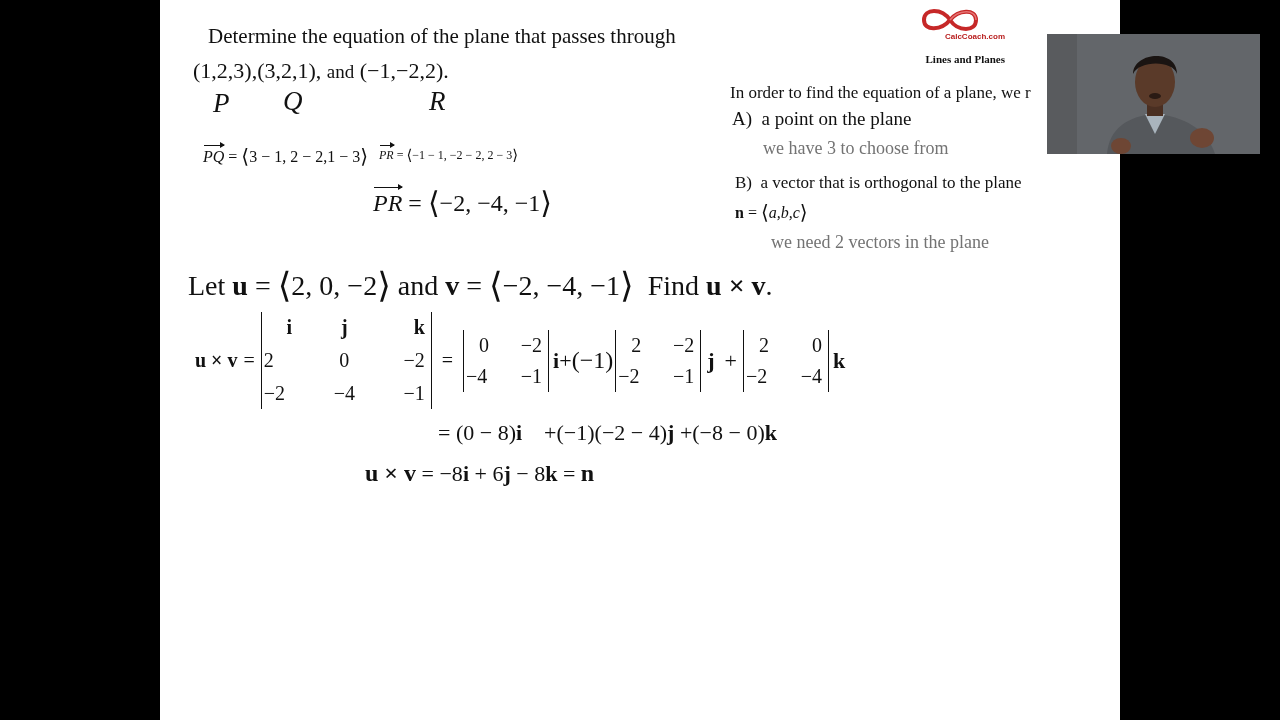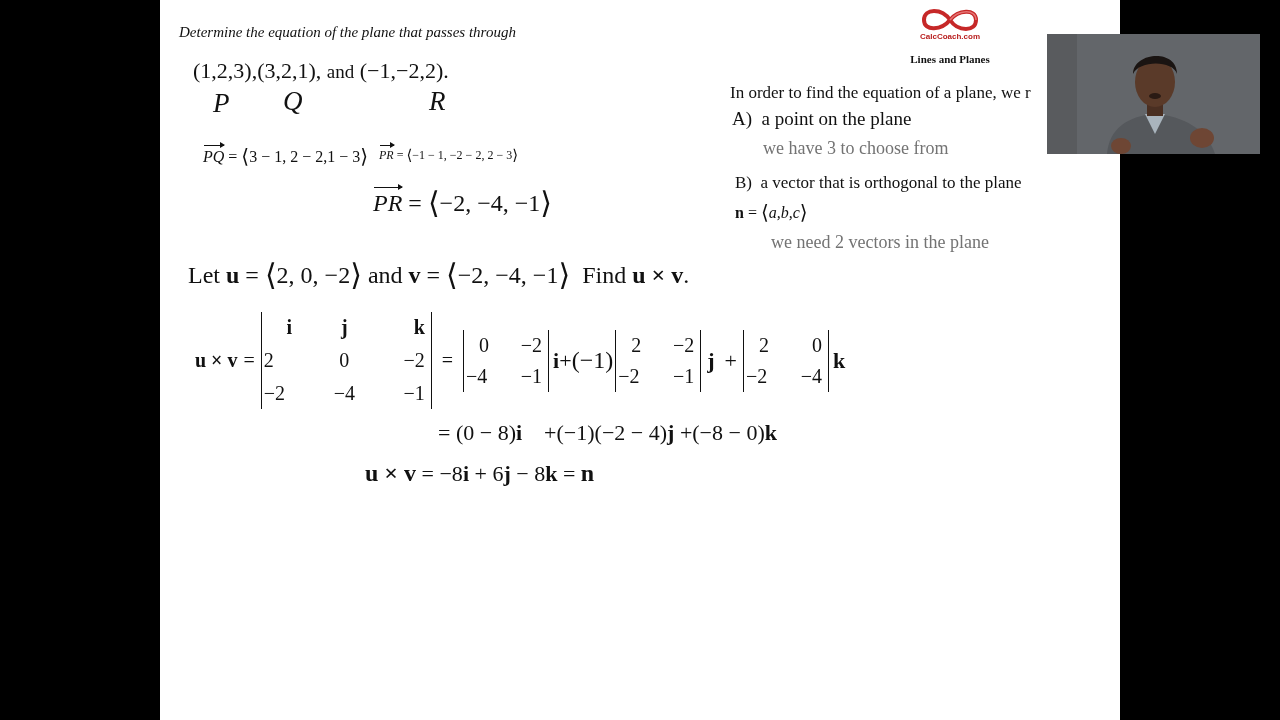--- a/index.html
+++ b/index.html
@@ -24,57 +24,57 @@
       border-top: 3px solid transparent; border-bottom: 3px solid transparent;
     }
     
     .det { display: inline-grid; border-left: 1.5px solid #111; border-right: 1.5px solid #111; vertical-align: middle; padding: 0 2px; }
     .det3 { grid-template-columns: 55px 55px 55px; row-gap: 10px; padding: 4px 2px; }
     .det2 { grid-template-columns: 40px 40px; row-gap: 8px; padding: 4px 2px; }
     .det .cell { text-align: right; padding-right: 4px; }
     .det3 .cell { text-align: center; }
     .det3 .cell.r { text-align: right; }
     
-    .logo { position: absolute; left: 735px; top: 6px; width: 110px; text-align: center; }
+    .logo { position: absolute; left: 735px; top: 6px; width: 110px; text-align: right; }
     .logo svg { display: block; margin: 0 auto; }
     .logo .brand { font-family: "Liberation Sans", "DejaVu Sans", sans-serif; font-size: 8px; color: #b81d1d; font-weight: bold; margin-top: -2px; }
     .logo .course { font-size: 11px; font-weight: bold; margin-top: 12px; }
     .webcam {
       position: absolute; left: 1047px; top: 34px; width: 213px; height: 120px;
       background: linear-gradient(90deg, #5a5c5f 0%, #6d6f72 40%, #66686b 100%);
       overflow: hidden;
     }
   </style>
 </head>
 <body>
 
 <div class="slide">
 
-  <div class="abs" style="left:19px; top:24px; font-size:15px;font-style:italic;">Determine the equation of the plane that passes through</div>
+  <div class="abs" style="left:48px; top:24px; font-size:21px;">Determine the equation of the plane that passes through</div>
   <div class="abs" style="left:33px; top:58px; font-size:22px;">
     <span>(1,2,3)</span>,<span>(3,2,1)</span>,
     <span style="font-size:19px;">and</span>
     <span>(−1,−2,2)</span>.
   </div>
   <div class="abs it" style="left:53px; top:88px; font-size:27px;">P</div>
   <div class="abs it" style="left:123px; top:86px; font-size:27px;">Q</div>
   <div class="abs it" style="left:269px; top:86px; font-size:27px;">R</div>
 
   <div class="abs" style="left:43px; top:148px; font-size:16px;">
     <span class="vec">PQ</span> = <span class="ang">⟨</span><span>3 − 1, 2 − 2,1 − 3</span><span class="ang">⟩</span>
   </div>
   <div class="abs" style="left:219px; top:148px; font-size:12px;">
     <span class="vec">PR</span> = <span class="ang">⟨</span><span>−1 − 1, −2 − 2, 2 − 3</span><span class="ang">⟩</span>
   </div>
 
   <div class="abs" style="left:213px; top:190px; font-size:24px;">
     <span class="vec">PR</span> = <span class="ang">⟨</span><span>−2, −4, −1</span><span class="ang">⟩</span>
   </div>
 
-  <div class="abs" style="left:28px; top:262px; font-size:24px;">
+  <div class="abs" style="left:28px; top:270px; font-size:28px;">
     <span>Let</span>
     <span class="b">u</span> = <span class="ang">⟨</span><span>2, 0, −2</span><span class="ang">⟩</span>
     <span>and</span>
     <span class="b">v</span> = <span class="ang">⟨</span><span>−2, −4, −1</span><span class="ang">⟩</span>
     &nbsp;<span>Find</span>
     <span class="b">u × v</span>.
   </div>
 
   <div class="abs" style="left:35px; top:312px; font-size:20px; display:flex; align-items:center;">
     <span class="b" style="margin-right:6px;">u × v</span>

